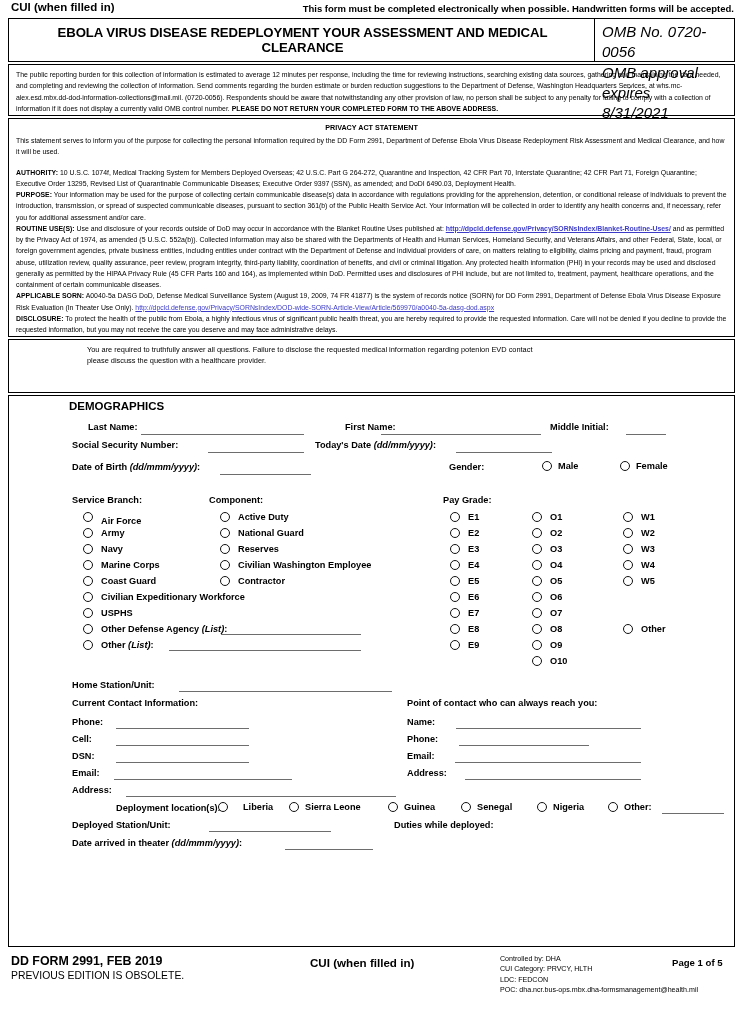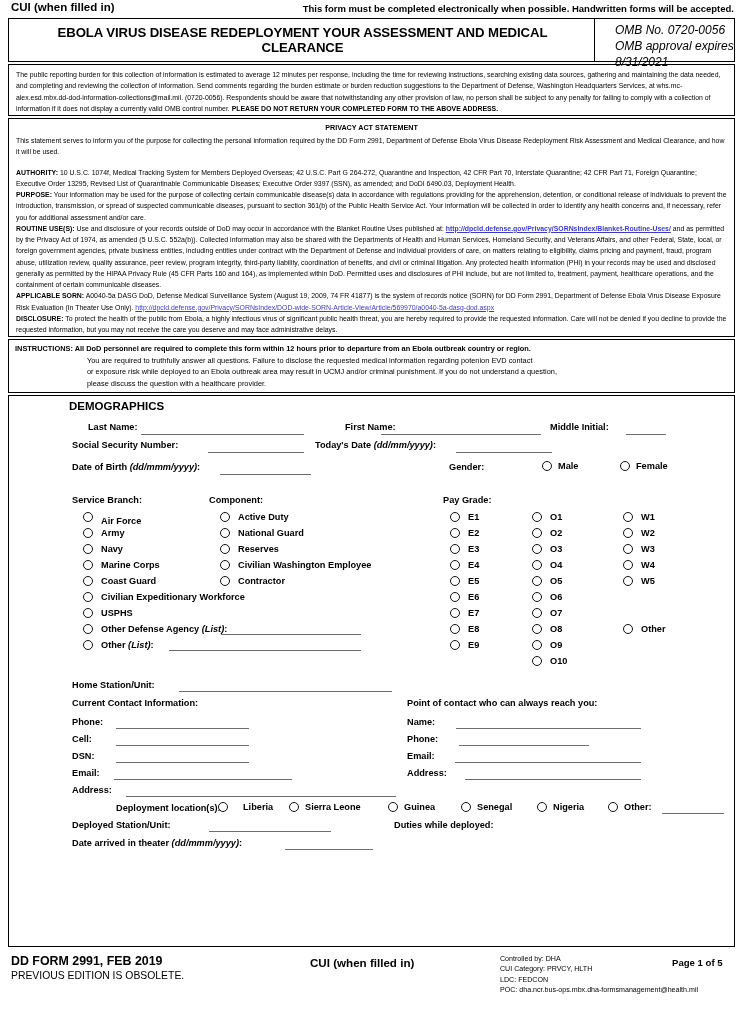--- a/index.html
+++ b/index.html
@@ -62,22 +62,22 @@
     text-align: center;
     padding: 0 6px;
     box-sizing: border-box;
   }
   .omb-cell {
     position: absolute;
     right: 0; top: 0;
     width: 140px; height: 100%;
     border-left: 1.6px solid #000;
     box-sizing: border-box;
-    padding: 3px 0 0 20px;
-    font-size: 12px;
+    padding: 3px 0 0 7px;
+    font-size: 15px;
     font-style: italic;
     line-height: 1.35;
   }
 
   
   .burden-box {
     position: absolute;
     left: 8px; top: 64px;
     width: 727px; height: 52px;
     border: 1.3px solid #000;
@@ -247,23 +247,21 @@
       <div class="gap"></div>
       <p><b>AUTHORITY:</b><span> 10 U.S.C. 1074f, Medical Tracking System for Members Deployed Overseas; 42 U.S.C. Part G 264-272, Quarantine and Inspection, 42 CFR Part 70, Interstate Quarantine; 42 CFR Part 71, Foreign Quarantine; Executive Order 13295, Revised List of Quarantinable Communicable Diseases; Executive Order 9397 (SSN), as amended; and DoDI 6490.03, Deployment Health.</span></p>
       <p><b>PURPOSE:</b><span> Your information may be used for the purpose of collecting certain communicable disease(s) data in accordance with regulations providing for the apprehension, detention, or conditional release of individuals to prevent the introduction, transmission, or spread of suspected communicable diseases, pursuant to section 361(b) of the Public Health Service Act. Your information will be collected in order to identify any health concerns and, if necessary, refer you for additional assessment and/or care.</span></p>
       <p><b>ROUTINE USE(S):</b><span> Use and disclosure of your records outside of DoD may occur in accordance with the Blanket Routine Uses published at: </span><span class="lnk bold">http://dpcld.defense.gov/Privacy/SORNsIndex/Blanket-Routine-Uses/</span><span> and as permitted by the Privacy Act of 1974, as amended (5 U.S.C. 552a(b)). Collected information may also be shared with the Departments of Health and Human Services, Homeland Security, and Veterans Affairs, and other Federal, State, local, or foreign government agencies, private business entities, including entities under contract with the Department of Defense and individual providers of care, on matters relating to eligibility, claims pricing and payment, fraud, program abuse, utilization review, quality assurance, peer review, program integrity, third-party liability, coordination of benefits, and civil or criminal litigation. Any protected health information (PHI) in your records may be used and disclosed generally as permitted by the HIPAA Privacy Rule (45 CFR Parts 160 and 164), as implemented within DoD. Permitted uses and disclosures of PHI include, but are not limited to, treatment, payment, healthcare operations, and the containment of certain communicable diseases.</span></p>
       <p><b>APPLICABLE SORN:</b><span> A0040-5a DASG DoD, Defense Medical Surveillance System (August 19, 2009, 74 FR 41877) is the system of records notice (SORN) for DD Form 2991, Department of Defense Ebola Virus Disease Exposure Risk Evaluation (In Theater Use Only). </span><span class="lnk">http://dpcld.defense.gov/Privacy/SORNsIndex/DOD-wide-SORN-Article-View/Article/569970/a0040-5a-dasg-dod.aspx</span></p>
       <p><b>DISCLOSURE:</b><span> To protect the health of the public from Ebola, a highly infectious virus of significant public health threat, you are hereby required to provide the requested information. Care will not be denied if you decline to provide the requested information, but you may not receive the care you deserve and may face administrative delays.</span></p>
     </div>
   </div>
 
   <div class="instr-box">
-    <div class="instr-line1"><span>INSTRUCTIONS:</span><span> All DoD personnel are required to complete this form within 12 hours prior to departure from an Ebola outbreak country or region.</span></div>
     <div class="instr-rest">You are required to truthfully answer all questions. Failure to disclose the requested medical information regarding potenion EVD contact</div>
-    <div class="instr-rest">or exposure risk while deployed to an Ebola outbreak area may result in UCMJ and/or criminal punishment. If you do not understand a question,</div>
     <div class="instr-rest">please discuss the question with a healthcare provider.</div>
   </div>
 
   <div class="body-box">
 
     <div class="abs sec-title" style="left:60px; top:4px;">DEMOGRAPHICS</div>
 
     <div class="abs lbl" style="left:63px; top:26px;padding-left:16px;">Last Name:</div>
     <div class="rule" style="left:132px; top:38px; width:163px;"></div>
 

